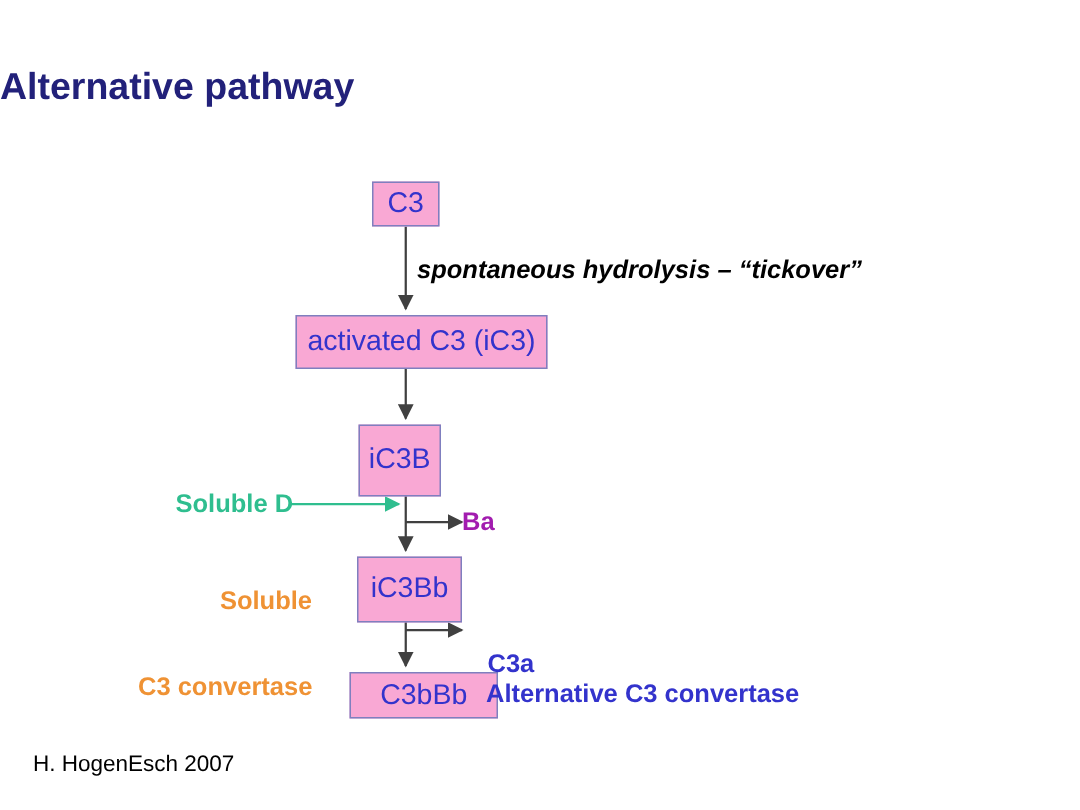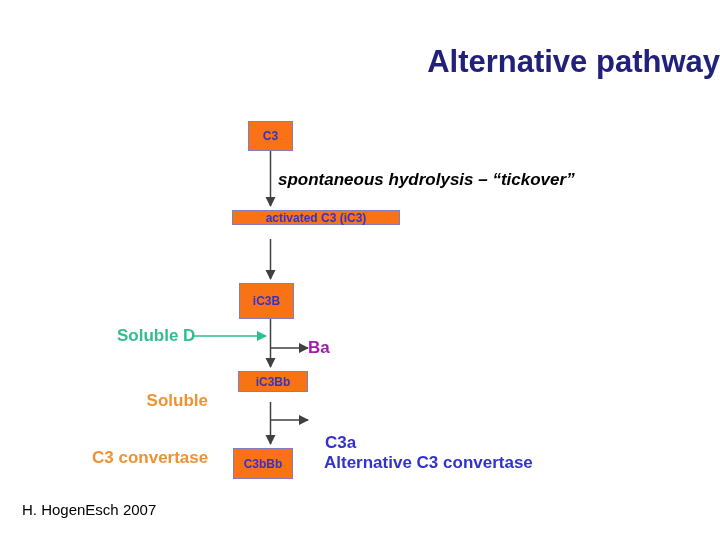--- a/index.html
+++ b/index.html
@@ -13,51 +13,51 @@
     height: 540px;
     background: #ffffff;
     overflow: hidden;
     font-family: "Liberation Sans", sans-serif;
   }
   .title {
     position: absolute;
     left: 0;
     right: 0;
     top: 44px;
-    text-align: right;
-    font-size: 31px;
+    text-align: left;
+    font-size: 25px;
     font-weight: bold;
     color: #22217A;
     letter-spacing: 0px;
   }
   .connectors {
     position: absolute;
     left: 0;
     top: 0;
     width: 720px;
     height: 540px;
   }
   .node {
     position: absolute;
     box-sizing: border-box;
-    background: #f97316;
+    background: #f9a8d4;
     border: 1.5px solid #7F7FBF;
     color: #3333CC;
-    font-weight: bold;
-    font-size: 12px;
+    font-weight: normal;
+    font-size: 19px;
     display: flex;
     align-items: center;
     justify-content: center;
     white-space: pre;
   }
   .node-c3        { left: 248px; top: 121px; width: 45px;  height: 30px; }
-  .node-activated { left: 197px; top: 210px; width: 168px; height: 15px; margin-left: 35px; }
-  .node-ic3b      { left: 239px; top: 283px; width: 55px;  height: 36px; }
-  .node-ic3bb     { left: 238px; top: 371px; width: 70px;  height: 21px; }
-  .node-c3bbb     { left: 233px; top: 448px; width: 60px;  height: 31px; }
+  .node-activated { left: 197px; top: 210px; width: 168px; height: 36px; }
+  .node-ic3b      { left: 239px; top: 283px; width: 55px;  height: 48px; }
+  .node-ic3bb     { left: 238px; top: 371px; width: 70px;  height: 44px; }
+  .node-c3bbb     { left: 233px; top: 448px; width: 99px;  height: 31px; }
   .label {
     position: absolute;
     font-size: 17px;
     white-space: pre;
     line-height: 20px;
   }
   .label-tickover {
     left: 278px; top: 170px;
     font-weight: bold;
     font-style: italic;

